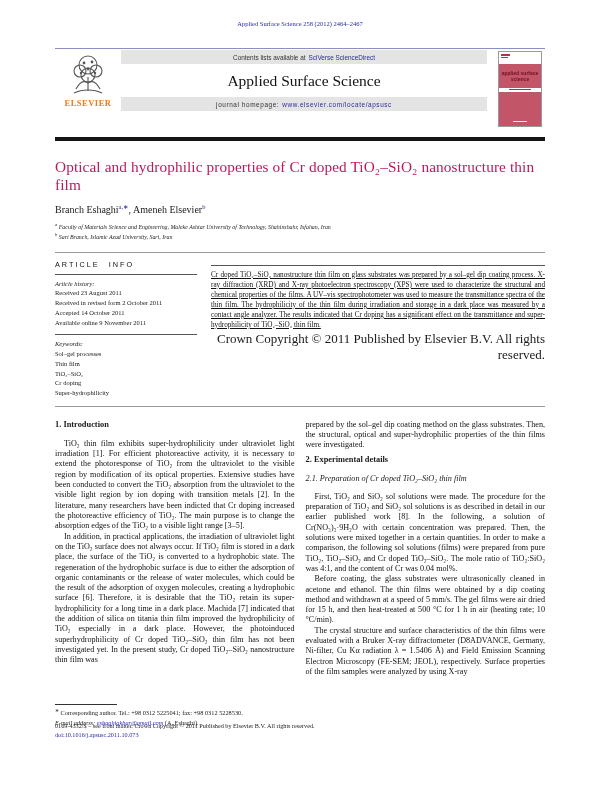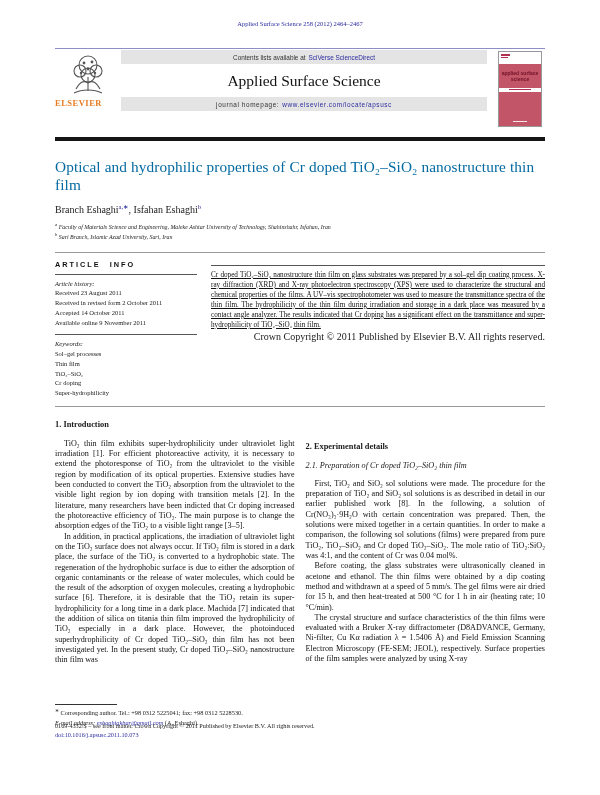--- a/index.html
+++ b/index.html
@@ -10,21 +10,21 @@
     overflow:hidden;
   }
   .link { color:#2b2ba0; text-decoration:none; cursor:pointer; }
   .italic { font-style:italic; }
 
   
   .top-ref { text-align:center; font-size:6.5px; color:#2b2ba0; margin-bottom:21px; }
 
   
   .header-box { display:flex; border-top:1px solid #8e8ec4; height:80px; position:relative; }
-  .logo-cell { width:66px; padding-top:4px; }
+  .logo-cell { width:66px; padding-top:4px; text-align:center; }
   .logo-tree { display:block; margin:0 auto; }
   .logo-word { font-size:8.5px; letter-spacing:.5px; color:#e87b22; font-weight:bold; margin-top:1px; }
   .mid-cell { flex:1; display:flex; flex-direction:column; padding-top:1px; }
   .strip { background:#e4e4e4; height:14px; display:flex; align-items:center; justify-content:center;
            font-family:"Liberation Sans", sans-serif; font-size:6.4px; color:#333; gap:3px; }
   .jtitle { height:33px; display:flex; align-items:center; justify-content:center;
             font-size:15.5px; color:#111; }
   .homepage-strip { letter-spacing:.6px; }
   .cover-cell { width:58px; position:relative; }
   .cover { position:absolute; right:3px; top:2px; width:44px; height:76px;
@@ -35,45 +35,45 @@
   .cover-body { position:absolute; top:12px; left:0; right:0; bottom:0; background:#c25568; }
   .cover-title { font-family:"Liberation Sans", sans-serif; font-weight:bold;
                  font-size:5px; line-height:1.15; color:#701025; text-align:center; margin-top:7px; }
   .cover-strip { height:4px; background:#fff; margin-top:5px; display:flex; align-items:center; justify-content:center; }
   .cover-strip .bar { width:22px; height:1.2px; background:#b03050; }
   .cover-foot { position:absolute; bottom:4px; left:0; right:0; display:flex; justify-content:center; }
   .cover-foot .bar { width:14px; height:1.5px; background:#fff; opacity:.85; }
   .black-bar { height:4px; background:#151515; margin-top:9px; }
 
   
-  .title { font-size:15.3px; font-weight:normal; color:#0369a1; margin:17px 0 9px; letter-spacing:.1px; }
+  .title { font-size:15.3px; font-weight:normal; color:#be185d; margin:17px 0 9px; letter-spacing:.1px; }
   .authors { font-size:10px; margin-bottom:7px; }
   .authors sup { font-size:6.5px; }
   .affils { font-size:5.9px; font-style:italic; line-height:1.55; color:#222; }
   .affils sup { font-size:4.5px; }
   .rule-full { border-top:1px solid #999; margin-top:9px; }
 
   
   .info-grid { display:flex; gap:14px; padding:7px 0 8px; }
   .info-col { width:142px; flex:none; }
   .abs-col { flex:1; }
-  .sec-head { font-family:"Liberation Sans", sans-serif; font-size:7.3px; font-weight:bold;
+  .sec-head { font-family:"Liberation Sans", sans-serif; font-size:7.3px; font-weight:normal;
               letter-spacing:2px; word-spacing:5px; color:#111; }
   .rule-dark { border-top:1px solid #555; margin:5px 0 4px; }
   .info-label { font-size:6.5px; font-style:italic; line-height:1.5; }
   .info-line { font-size:6.5px; line-height:1.5; }
   .kw-gap { margin-top:7px; }
   .abs-text { font-size:7.2px; line-height:1.4; text-align:justify; color:#111;text-decoration:underline; }
-  .abs-copy { font-size:10px; text-align:right; margin-top:1px; }
+  .abs-copy { font-size:13px; text-align:right; margin-top:1px; }
 
   
   .body-grid { display:flex; gap:11px; padding-top:13px; height:322px; }
   .col { flex:1; display:flex; flex-direction:column; }
   .body-h { font-size:8.4px; font-weight:bold; margin-bottom:10px; }
-  .body-h.mid { margin:22px 0 10px; }
+  .body-h.mid { margin:4px 0 10px; }
   .sub-h { font-size:8.2px; font-style:italic; font-weight:normal; margin:12px 0 9px; }
   .bp { font-size:8.15px; line-height:1.265; text-align:justify; color:#111; }
   .bp.indent { text-indent:9px; }
 
   
   .footnote { margin-top:auto; padding-bottom:2px; }
   .fn-rule { width:62px; border-top:1px solid #333; margin-bottom:3px; }
   .fn-line { font-size:6.3px; line-height:1.45; }
   .fn-line sup { font-size:4.8px; }
 
@@ -138,21 +138,21 @@
             </div>
         </div>
       </div>
     </div>
   </div>
   <div class="black-bar"></div>
 
   <h1 class="title">Optical and hydrophilic properties of Cr doped TiO₂–SiO₂ nanostructure thin film</h1>
 
   <div class="authors">
-    <span>Branch Eshaghi</span><sup class="link">a,∗</sup><span>, </span><span>Isfahan Eshaghi</span><sup class="link">b</sup>
+    <span>Branch Eshaghi</span><sup class="link">a,∗</sup><span>, </span><span>Ameneh Elsevier</span><sup class="link">b</sup>
   </div>
 
   <div class="affils">
     <div><sup>a</sup> <span>Faculty of Materials Science and Engineering, Maleke Ashtar University of Technology, Shahinshahr, Isfahan, Iran</span></div>
     <div><sup>b</sup> <span>Sari Branch, Islamic Azad University, Sari, Iran</span></div>
   </div>
 
   <div class="rule-full"></div>
 
   <div class="info-grid">
@@ -186,20 +186,21 @@
       <div class="body-h">1. Introduction</div>
       <p class="bp indent">TiO₂ thin film exhibits super-hydrophilicity under ultraviolet light irradiation [1]. For efficient photoreactive activity, it is necessary to extend the photoresponse of TiO₂ from the ultraviolet to the visible region by modification of its optical properties. Extensive studies have been conducted to convert the TiO₂ absorption from the ultraviolet to the visible light region by ion doping with transition metals [2]. In the literature, many researchers have been indicted that Cr doping increased the photoreactive efficiency of TiO₂. The main purpose is to change the absorption edges of the TiO₂ to a visible light range [3–5].</p>
       <p class="bp indent">In addition, in practical applications, the irradiation of ultraviolet light on the TiO₂ surface does not always occur. If TiO₂ film is stored in a dark place, the surface of the TiO₂ is converted to a hydrophobic state. The regeneration of the hydrophobic surface is due to either the adsorption of organic contaminants or the release of water molecules, which could be the result of the adsorption of oxygen molecules, creating a hydrophobic surface [6]. Therefore, it is desirable that the TiO₂ retain its super-hydrophilicity for a long time in a dark place. Machida [7] indicated that the addition of silica on titania thin film improved the hydrophilicity of TiO₂ especially in a dark place. However, the photoinduced superhydrophilicity of Cr doped TiO₂–SiO₂ thin film has not been investigated yet. In the present study, Cr doped TiO₂–SiO₂ nanostructure thin film was</p>
       <div class="footnote">
         <div class="fn-rule"></div>
         <div class="fn-line"><sup>∗</sup> <span>Corresponding author. Tel.: +98 0312 5225041; fax: +98 0312 5228530.</span></div>
         <div class="fn-line"><span class="italic">E-mail address:</span> <span class="link italic">eshaghiakbar@gmail.com</span> <span>(A. Eshaghi).</span></div>
       </div>
     </div>
     <div class="col">
+      <p class="bp">prepared by the sol–gel dip coating method on the glass substrates. Then, the structural, optical and super-hydrophilic properties of the thin films were investigated.</p>
       <div class="body-h mid">2. Experimental details</div>
       <div class="sub-h" style="margin-top:0;">2.1. Preparation of Cr doped TiO₂–SiO₂ thin film</div>
       <p class="bp indent">First, TiO₂ and SiO₂ sol solutions were made. The procedure for the preparation of TiO₂ and SiO₂ sol solutions is as described in detail in our earlier published work [8]. In the following, a solution of Cr(NO₃)₃·9H₂O with certain concentration was prepared. Then, the solutions were mixed together in a certain quantities. In order to make a comparison, the following sol solutions (films) were prepared from pure TiO₂, TiO₂–SiO₂ and Cr doped TiO₂–SiO₂. The mole ratio of TiO₂:SiO₂ was 4:1, and the content of Cr was 0.04 mol%.</p>
       <p class="bp indent">Before coating, the glass substrates were ultrasonically cleaned in acetone and ethanol. The thin films were obtained by a dip coating method and withdrawn at a speed of 5 mm/s. The gel films were air dried for 15 h, and then heat-treated at 500 °C for 1 h in air (heating rate; 10 °C/min).</p>
       <p class="bp indent">The crystal structure and surface characteristics of the thin films were evaluated with a Bruker X-ray diffractometer (D8ADVANCE, Germany, Ni-filter, Cu Kα radiation λ = 1.5406 Å) and Field Emission Scanning Electron Microscopy (FE-SEM; JEOL), respectively. Surface properties of the film samples were analyzed by using X-ray</p>
     </div>
   </div>
 
   <div class="page-footer">
     <div>0169-4332/$ – see front matter. Crown Copyright © 2011 Published by Elsevier B.V. All rights reserved.</div>

